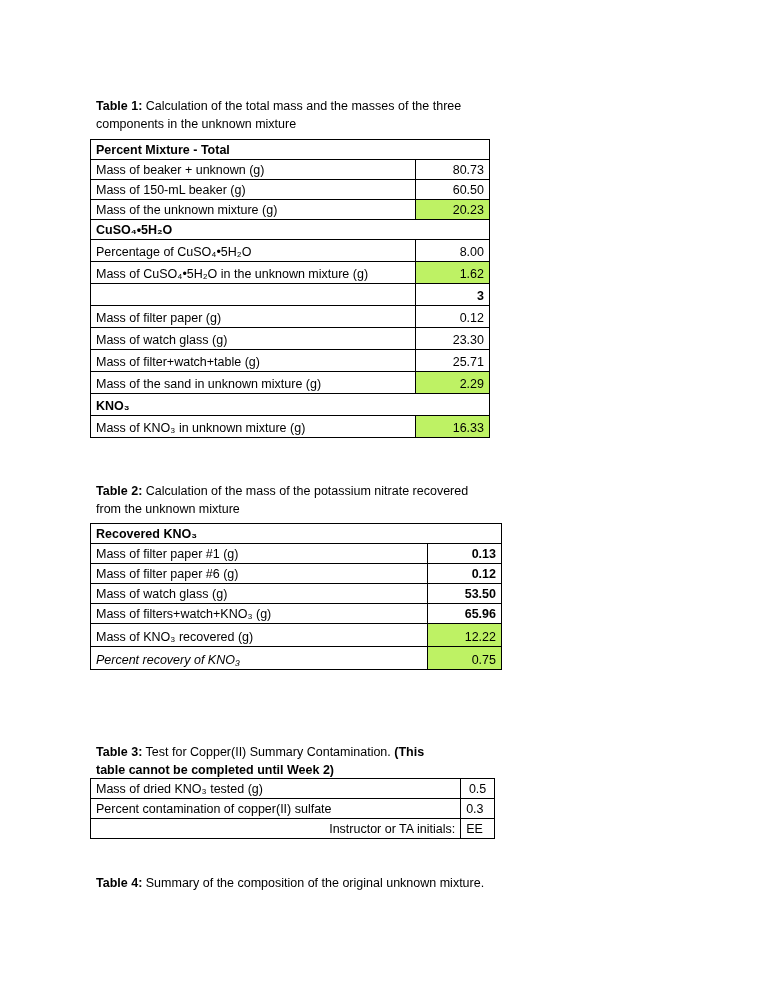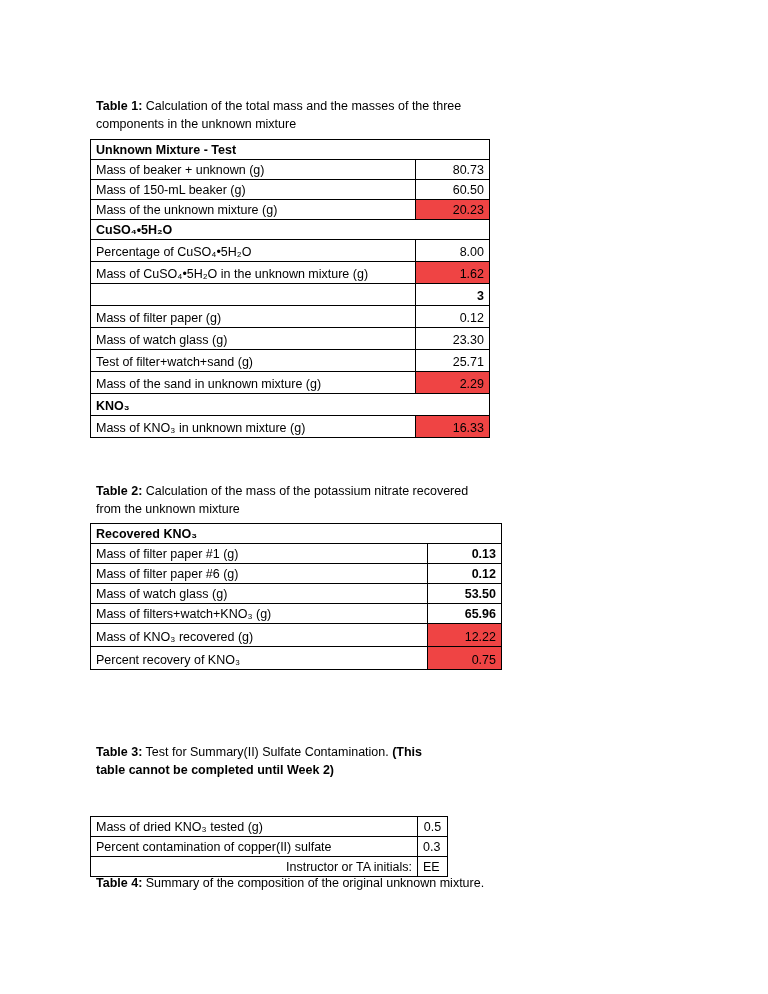--- a/index.html
+++ b/index.html
@@ -2,39 +2,39 @@
 <html><head>
 <meta charset="utf-8">
 <style>
   html, body { margin:0; padding:0; background:#ffffff; }
   body { width:768px; height:994px; position:relative; font-family:"Liberation Sans", sans-serif; color:#000; font-size:12.5px; }
   .caption { position:absolute; left:96px; line-height:18px; font-size:12.5px; }
   .caption b { font-weight:bold; }
   table { position:absolute; left:90px; border-collapse:collapse; font-size:12.5px; }
   td { border:1px solid #000; padding:0 5px; height:19px; line-height:18px; vertical-align:bottom; }
   td.val { text-align:right; }
-  td.hl { background:#ef4444; }
+  td.hl { background:#bef264; }
   td.bold, tr.head td { font-weight:bold; }
   .outer { border:1.5px solid #222; }
 </style>
 </head>
 <body>
 
 <div class="caption" style="top:97px; width:390px;">
   <b>Table 1:</b><span> Calculation of the total mass and the masses of the three components in the unknown mixture</span>
 </div>
 
 <table class="outer" style="top:139px; width:400px;">
   <colgroup>
       <col style="width:326px">
       <col style="width:74px">
     </colgroup>
   <tbody>
       <tr class="head">
-        <td colspan="2">Unknown Mixture - Test</td>
+        <td colspan="2">Percent Mixture - Total</td>
       </tr>
       <tr>
         <td>Mass of beaker + unknown (g)</td>
         <td class="val">80.73</td>
       </tr>
       <tr>
         <td>Mass of 150-mL beaker (g)</td>
         <td class="val">60.50</td>
       </tr>
       <tr>
@@ -58,21 +58,21 @@
       </tr>
       <tr>
         <td style="height: 21px;">Mass of filter paper (g)</td>
         <td class="val" style="height: 21px;">0.12</td>
       </tr>
       <tr>
         <td style="height: 21px;">Mass of watch glass (g)</td>
         <td class="val" style="height: 21px;">23.30</td>
       </tr>
       <tr>
-        <td style="height: 21px;">Test of filter+watch+sand (g)</td>
+        <td style="height: 21px;">Mass of filter+watch+table (g)</td>
         <td class="val" style="height: 21px;">25.71</td>
       </tr>
       <tr>
         <td style="height: 21px;">Mass of the sand in unknown mixture (g)</td>
         <td class="val hl" style="height: 21px;">2.29</td>
       </tr>
       <tr class="head">
         <td colspan="2" style="height: 21px;">KNO₃</td>
       </tr>
       <tr>
@@ -109,31 +109,31 @@
       </tr>
       <tr>
         <td>Mass of filters+watch+KNO₃ (g)</td>
         <td class="val bold">65.96</td>
       </tr>
       <tr>
         <td style="height: 22px;">Mass of KNO₃ recovered (g)</td>
         <td class="val hl" style="height: 22px;">12.22</td>
       </tr>
       <tr>
-        <td style="height: 22px;">Percent recovery of KNO₃</td>
+        <td style="height: 22px; font-style: italic;">Percent recovery of KNO₃</td>
         <td class="val hl" style="height: 22px;">0.75</td>
       </tr>
     </tbody>
 </table>
 
 <div class="caption" style="top:743px; width:330px;">
-  <b>Table 3:</b><span> Test for Summary(II) Sulfate Contamination. </span><b>(This table cannot be completed until Week 2)</b>
+  <b>Table 3:</b><span> Test for Copper(II) Summary Contamination. </span><b>(This table cannot be completed until Week 2)</b>
 </div>
 
-<table class="outer" style="top:816px; width:358px;">
+<table class="outer" style="top:778px; width:405px;">
   <colgroup>
       <col style="width:328px">
       <col style="width:30px">
     </colgroup>
   <tbody>
       <tr>
         <td>Mass of dried KNO₃ tested (g)</td>
         <td class="val" style="text-align: center;">0.5</td>
       </tr>
       <tr>

